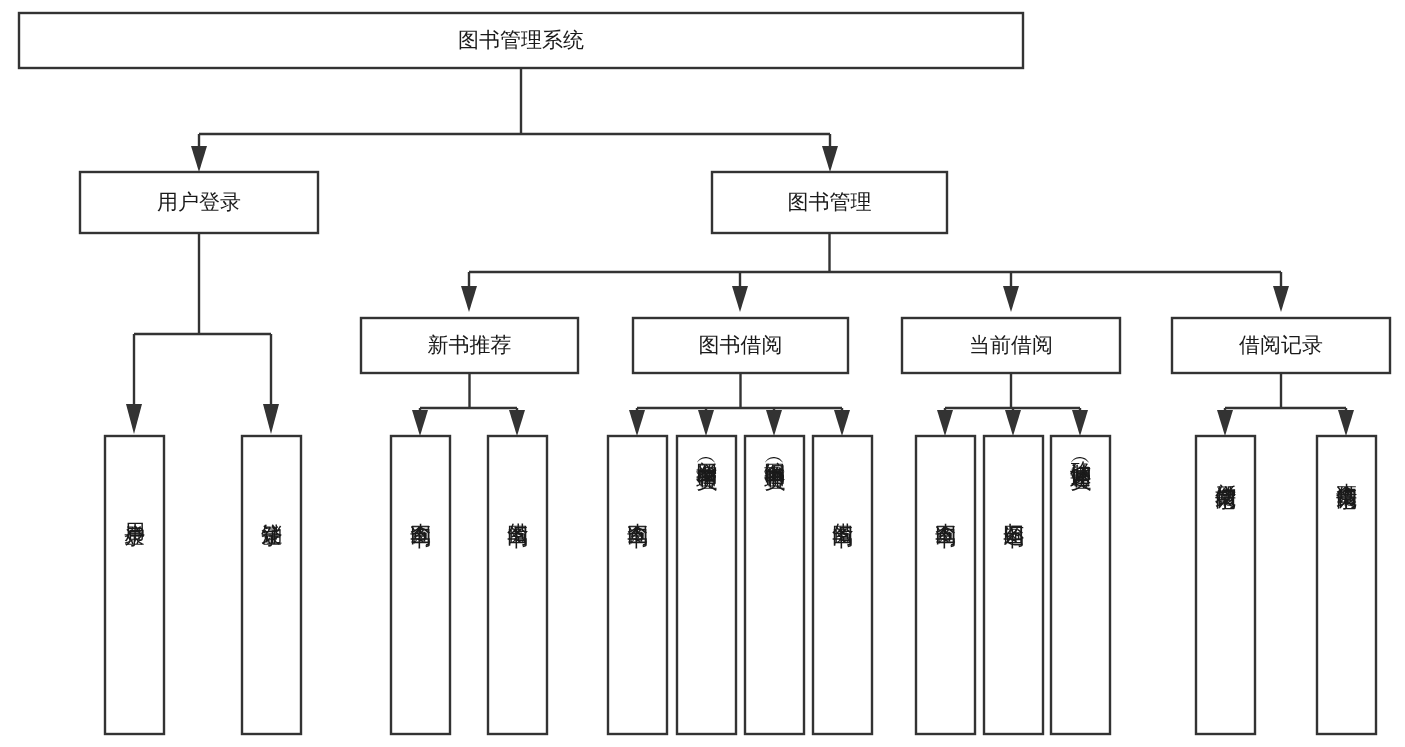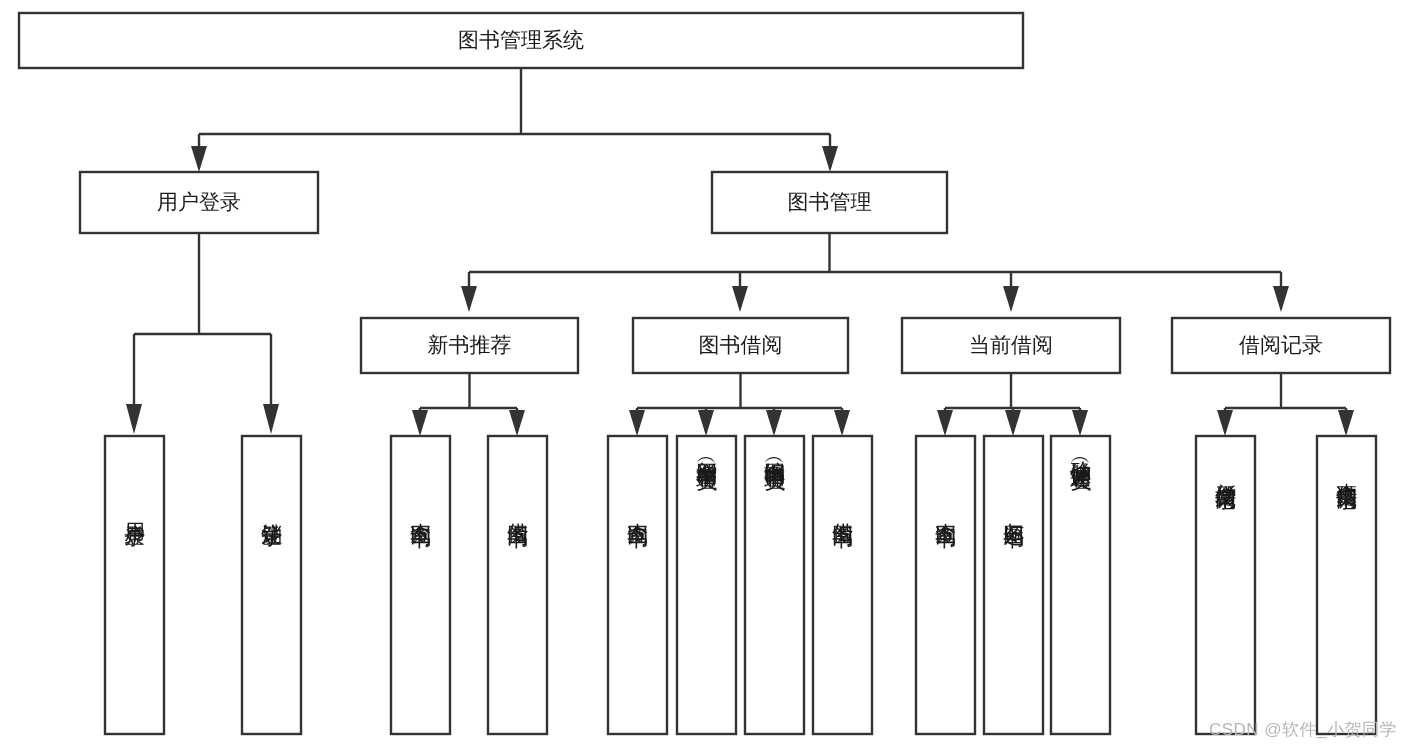--- a/index.html
+++ b/index.html
@@ -234,15 +234,14 @@
     <span class="vlabel-text">确认归还（管理员）</span>
   </div>
 
   <div class="vlabel-wrap" style="left:1196px; top:466px; width:59px; height:268px;">
     <span class="vlabel-text">新增借阅记录</span>
   </div>
   <div class="vlabel-wrap" style="left:1317px; top:466px; width:59px; height:268px;">
     <span class="vlabel-text">查询借阅记录</span>
   </div>
 
-  <div class="watermark">CSDN @软件_小贺同学</div>
 
 </div>
 
 </body></html>

